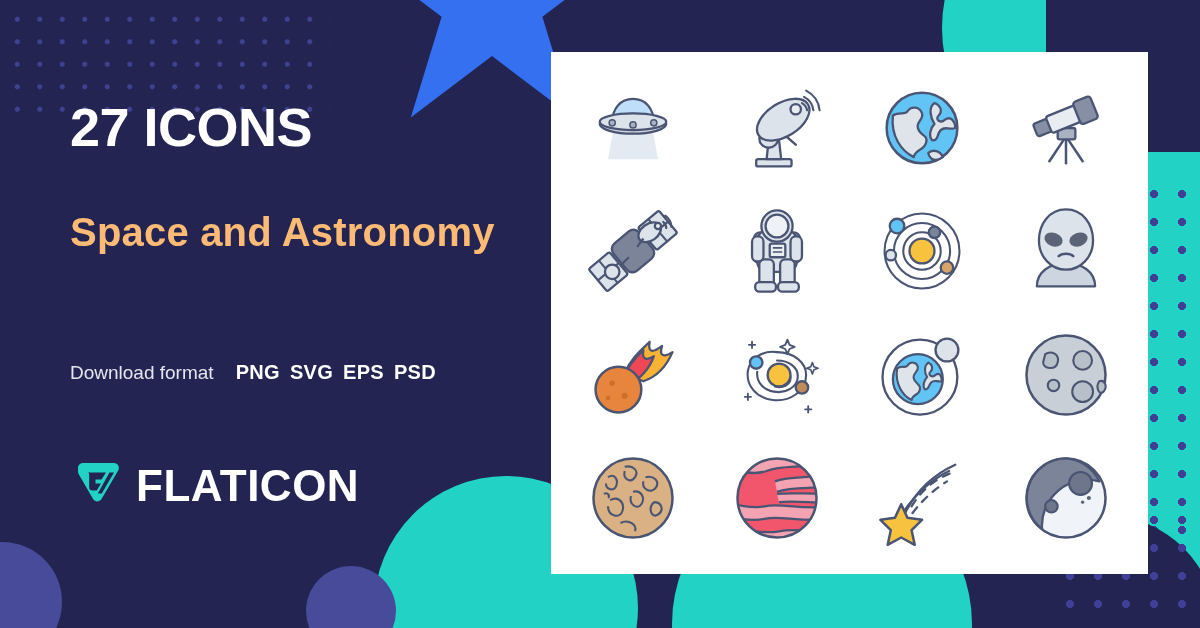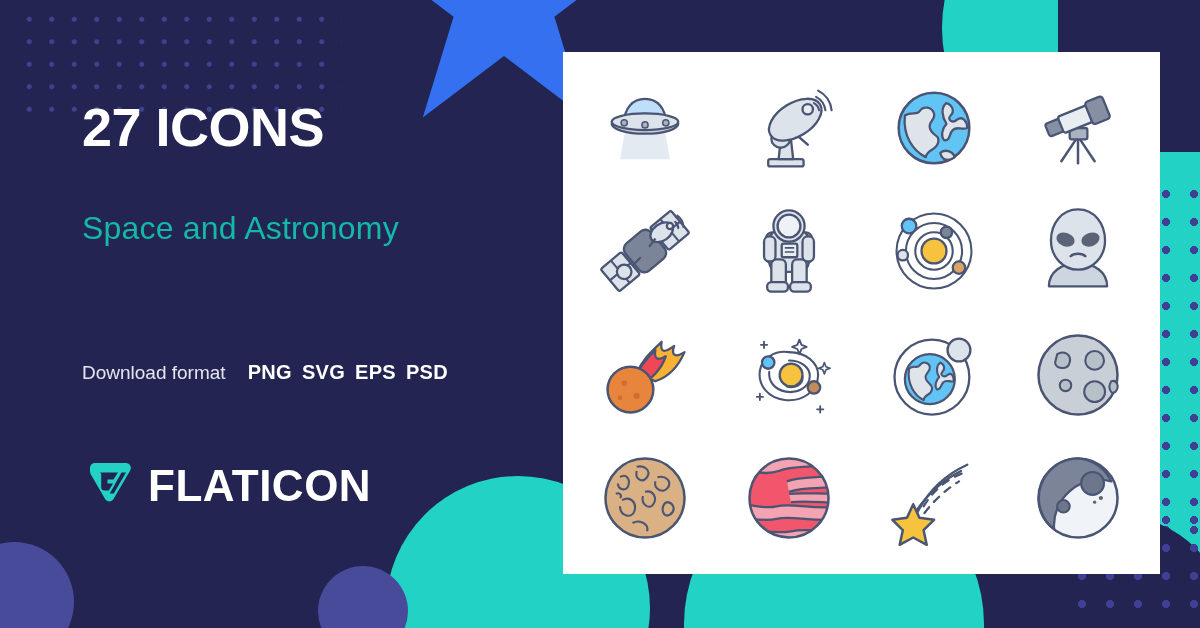--- a/index.html
+++ b/index.html
@@ -7,21 +7,21 @@
     width: 1200px; height: 628px;
     overflow: hidden;
     font-family: "Liberation Sans", sans-serif;
   }
   #stage {
     position: relative;
     width: 1200px; height: 628px;
     background: #232452;
     overflow: hidden;
   }
-  .layer { position: absolute; margin-left: 12px; }
+  .layer { position: absolute; }
 
   
   #dots-topleft {
     left: 0; top: 0; width: 330px; height: 118px;
     background-image: radial-gradient(#3f4290 2.6px, transparent 2.7px);
     background-size: 22.5px 22.5px;
     background-position: 6px 8px;
   }
   #star-blue {
     left: 352px; top: -140px; width: 280px; height: 280px;
@@ -88,23 +88,23 @@
   #headline {
     left: 70px; top: 100px;
     color: #ffffff;
     font-size: 54px;
     font-weight: bold;
     letter-spacing: -0.5px;
     line-height: 1;
   }
   #subtitle {
     left: 70px; top: 210px;
-    color: #14b8a6;
-    font-size: 32px;
-    font-weight: normal;
+    color: #fdba74;
+    font-size: 40px;
+    font-weight: bold;
     letter-spacing: 0.2px;
   }
   #format-row {
     left: 70px; top: 361px;
     display: flex;
     align-items: baseline;
     gap: 10px;
     white-space: nowrap;
   }
   #format-label {

